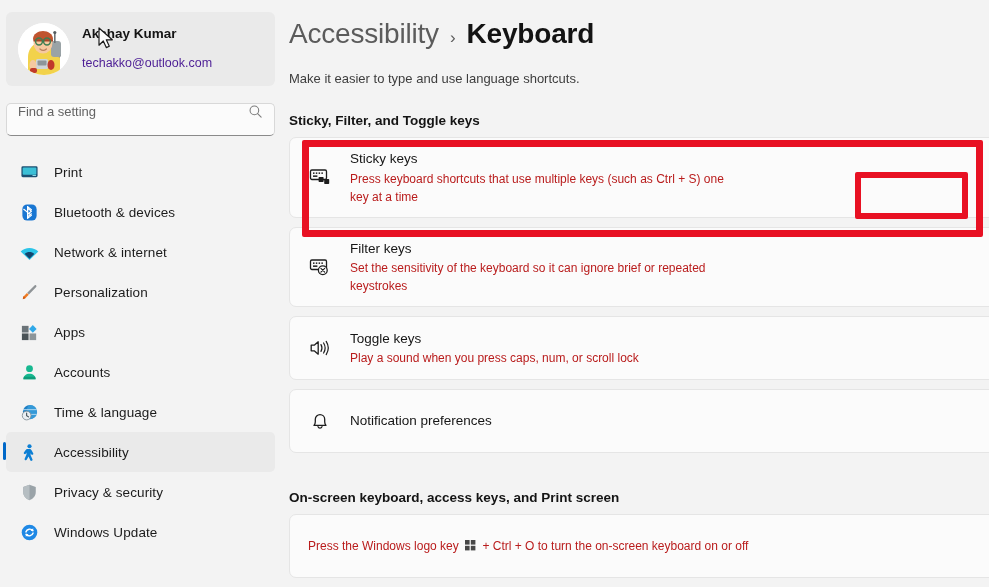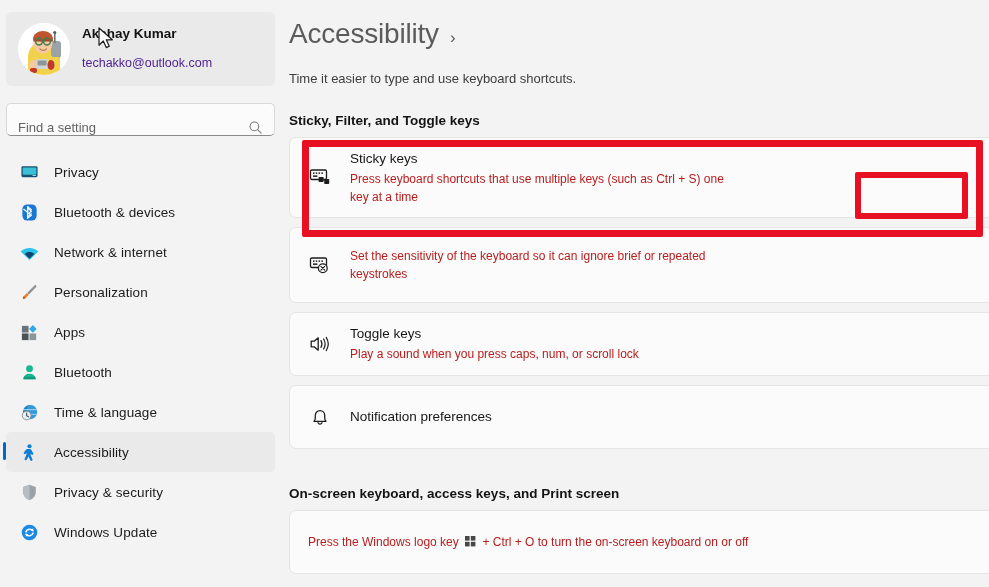--- a/index.html
+++ b/index.html
@@ -41,21 +41,21 @@
   .profile-name { font-size: 13.5px; font-weight: bold; color: #141414; }
   .profile-mail { font-size: 12.5px; color: #4c1d95; margin-top: 13px; }
 
   .searchbox {
     margin: 17px 6px 0 6px;
     height: 33px;
     background: #fbfbfb;
     border: 1px solid #d8d8d8;
     border-bottom: 1px solid #8a8a8a;
     border-radius: 5px;
-    display: flex; align-items: flex-end;
+    display: flex; align-items: flex-start;
     padding: 0 10px 0 11px;
   }
   .searchbox input {
     flex: 1; border: 0; outline: 0; background: transparent;
     font-family: "Liberation Sans", sans-serif;
     font-size: 13px; color: #1b1b1b;
   }
   .searchbox input::placeholder { color: #646464; }
   .search-icon { flex: 0 0 16px; opacity: .72; display: flex; }
 
@@ -206,21 +206,21 @@
     <div class="navlist">
 
       <div class="navitem">
         <span class="nav-ico">
           <svg width="19" height="19" viewBox="0 0 20 20">
             <rect x="1.5" y="3.5" width="17" height="11.5" rx="1.5" fill="#1b4f72"></rect>
             <rect x="2.8" y="4.7" width="14.4" height="7.6" rx="1" fill="#3bbfd6"></rect>
             <rect x="13" y="12.6" width="4" height="1.2" rx=".6" fill="#8fd8e6"></rect>
           </svg>
         </span>
-        <span class="nav-label">Privacy</span>
+        <span class="nav-label">Print</span>
       </div>
 
       <div class="navitem">
         <span class="nav-ico">
           <svg width="19" height="19" viewBox="0 0 20 20">
             <rect x="2.5" y="1.5" width="15" height="17" rx="5" fill="#1976d2"></rect>
             <path d="M8 5.4l4 3.2-4 3.2V3.8l4 3.2M8 14.6l4-3.2" fill="none" stroke="#ffffff" stroke-width="1.25" stroke-linejoin="round" stroke-linecap="round"></path>
             <path d="M8 3.8v12.4l4-3.2-8-6.4" fill="none" stroke="#ffffff" stroke-width="1.25" stroke-linejoin="round" stroke-linecap="round"></path>
           </svg>
         </span>
@@ -261,21 +261,21 @@
       </div>
 
       <div class="navitem">
         <span class="nav-ico">
           <svg width="19" height="19" viewBox="0 0 20 20">
             <circle cx="10" cy="6" r="3.6" fill="#17b890"></circle>
             <path d="M3.6 17c0-3.6 2.9-5.6 6.4-5.6s6.4 2 6.4 5.6z" fill="#17b890"></path>
             <path d="M3.6 17c0-1 .2-1.9.6-2.6h11.6c.4.7.6 1.6.6 2.6z" fill="#0f9c79"></path>
           </svg>
         </span>
-        <span class="nav-label">Bluetooth</span>
+        <span class="nav-label">Accounts</span>
       </div>
 
       <div class="navitem">
         <span class="nav-ico">
           <svg width="19" height="19" viewBox="0 0 20 20">
             <circle cx="10.5" cy="9.5" r="7.5" fill="#1e7fc4"></circle>
             <path d="M10.5 2a7.5 7.5 0 0 1 0 15c-2 0-3.4-3.4-3.4-7.5S8.5 2 10.5 2z" fill="#3aa0dd" opacity=".8"></path>
             <path d="M3.2 7h14.6M3.2 12h14.6" stroke="#bfe0f5" stroke-width=".9" fill="none"></path>
             <circle cx="7" cy="13.2" r="4.6" fill="#e9eef2" stroke="#7e8b93" stroke-width=".9"></circle>
             <path d="M7 10.6v2.8l2 1.2" stroke="#3c4a52" stroke-width="1.1" fill="none" stroke-linecap="round"></path>
@@ -316,23 +316,24 @@
       </div>
 
     </div>
   </div>
 
   <div class="content">
 
     <div class="breadcrumb">
       <span class="crumb-root">Accessibility</span>
       <span class="crumb-sep">›</span>
-    </div>
-
-    <div class="page-sub">Time it easier to type and use keyboard shortcuts.</div>
+      <span class="crumb-current">Keyboard</span>
+    </div>
+
+    <div class="page-sub">Make it easier to type and use language shortcuts.</div>
 
     <div class="section-head">Sticky, Filter, and Toggle keys</div>
 
     <div class="card tall">
       <span class="row-ico">
         <svg width="24" height="24" viewBox="0 0 24 24">
           <rect x="2.5" y="5" width="16" height="9.5" rx="1.4" fill="none" stroke="#1d1d1d" stroke-width="1.3"></rect>
           <rect x="5" y="7.4" width="1.5" height="1.5" fill="#1d1d1d"></rect>
           <rect x="7.8" y="7.4" width="1.5" height="1.5" fill="#1d1d1d"></rect>
           <rect x="10.6" y="7.4" width="1.5" height="1.5" fill="#1d1d1d"></rect>
@@ -366,20 +367,21 @@
           <rect x="5" y="7.4" width="1.5" height="1.5" fill="#1d1d1d"></rect>
           <rect x="7.8" y="7.4" width="1.5" height="1.5" fill="#1d1d1d"></rect>
           <rect x="10.6" y="7.4" width="1.5" height="1.5" fill="#1d1d1d"></rect>
           <rect x="13.4" y="7.4" width="1.5" height="1.5" fill="#1d1d1d"></rect>
           <rect x="5" y="10.4" width="4.4" height="1.5" fill="#1d1d1d"></rect>
           <circle cx="14.8" cy="15.2" r="4.4" fill="#ffffff" stroke="#1d1d1d" stroke-width="1.3"></circle>
           <path d="M12.9 13.3l3.8 3.8M16.7 13.3l-3.8 3.8" stroke="#1d1d1d" stroke-width="1.15" stroke-linecap="round"></path>
         </svg>
       </span>
       <div class="row-body">
+        <div class="row-title">Filter keys</div>
         <div class="row-desc">Set the sensitivity of the keyboard so it can ignore brief or repeated keystrokes</div>
       </div>
       <div class="row-right">
         <span class="state-label">Off</span>
         <span class="toggle">
             <span class="knob"></span>
           </span>
         <span class="chev">
           <svg width="12" height="12" viewBox="0 0 12 12">
               <path d="M4 1.6L8.4 6 4 10.4" fill="none" stroke="#1d1d1d" stroke-width="1.25" stroke-linecap="round" stroke-linejoin="round"></path>

